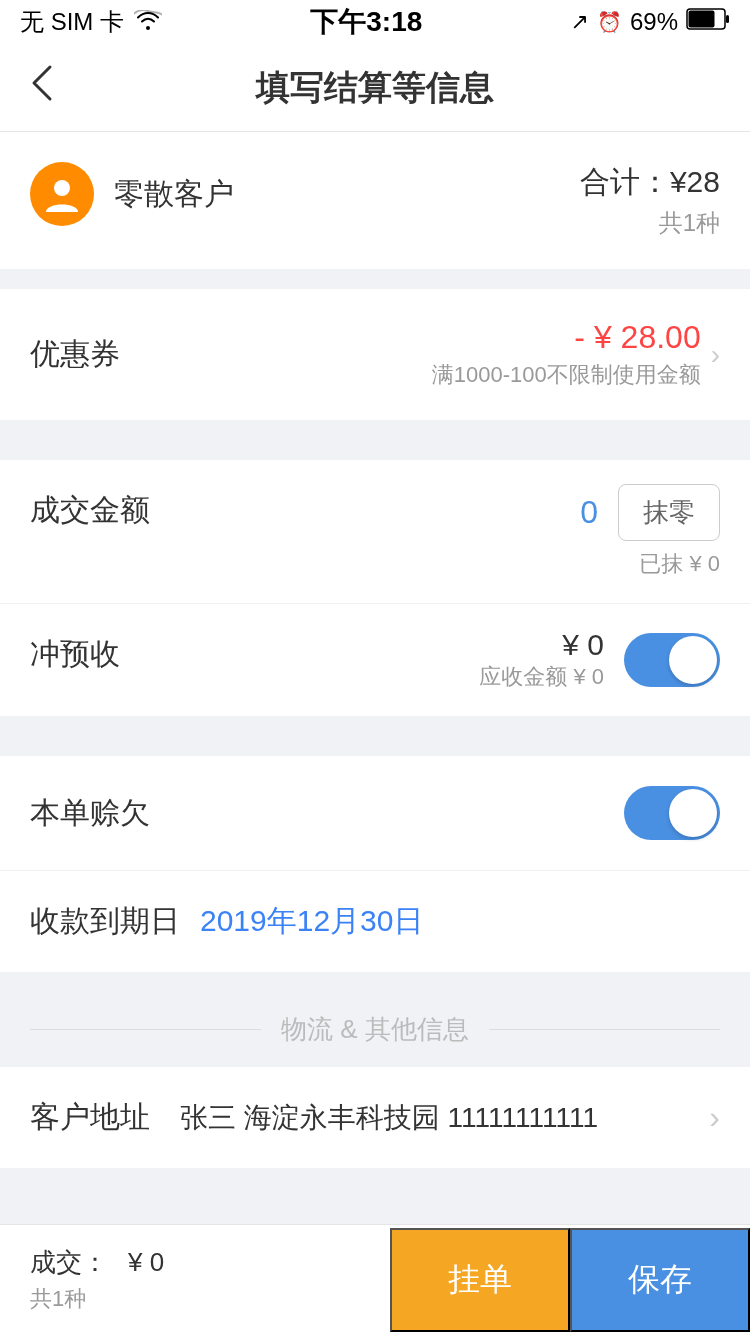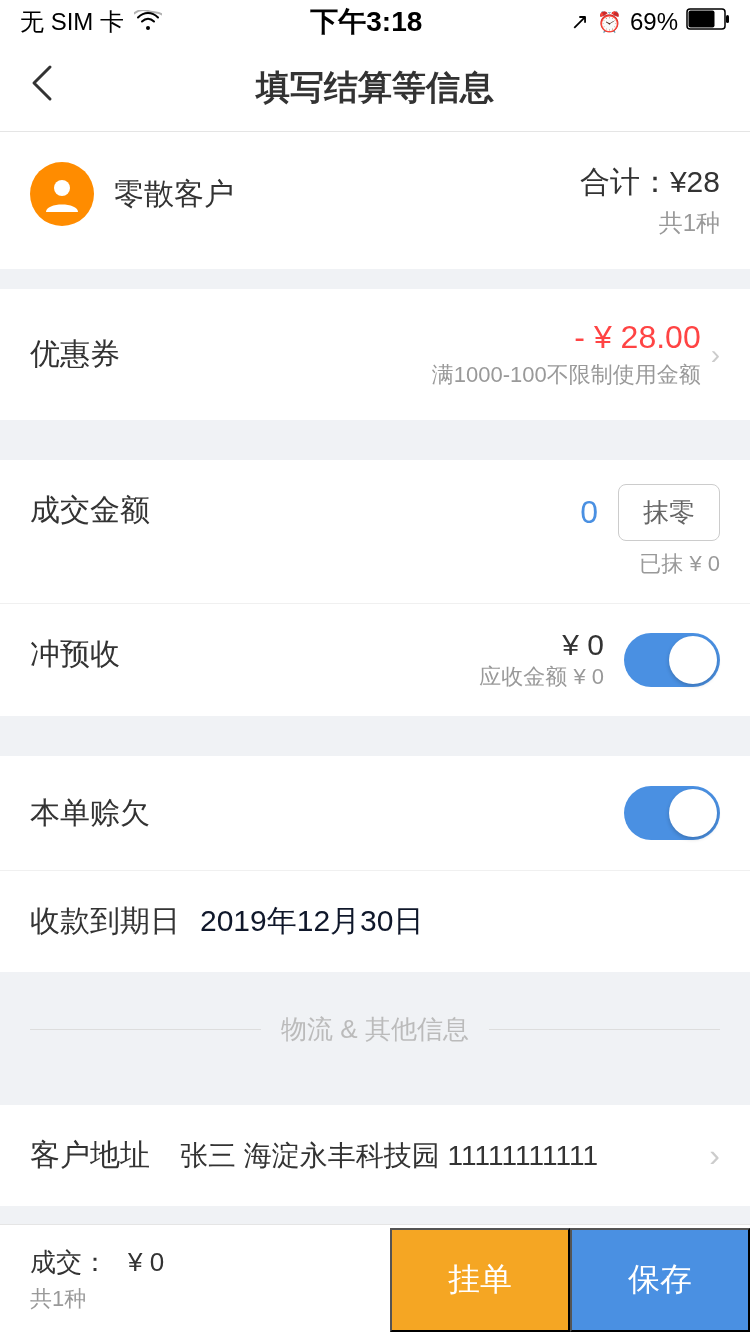--- a/index.html
+++ b/index.html
@@ -218,28 +218,27 @@
       align-items: flex-start;
       padding: 30px 30px;
       gap: 20px;
     }
     .date-label {
       font-size: 30px;
       color: #333;
     }
     .date-value {
       font-size: 30px;
-      color: #0f172a;
+      color: #3b82f6;
     }
 
     
     .address-section {
       background: #fff;
       margin-bottom: 20px;
-      margin-top: 38px;
     }
     .address-row {
       display: flex;
       align-items: center;
       justify-content: space-between;
       padding: 30px 30px;
     }
     .address-label {
       font-size: 30px;
       color: #333;

